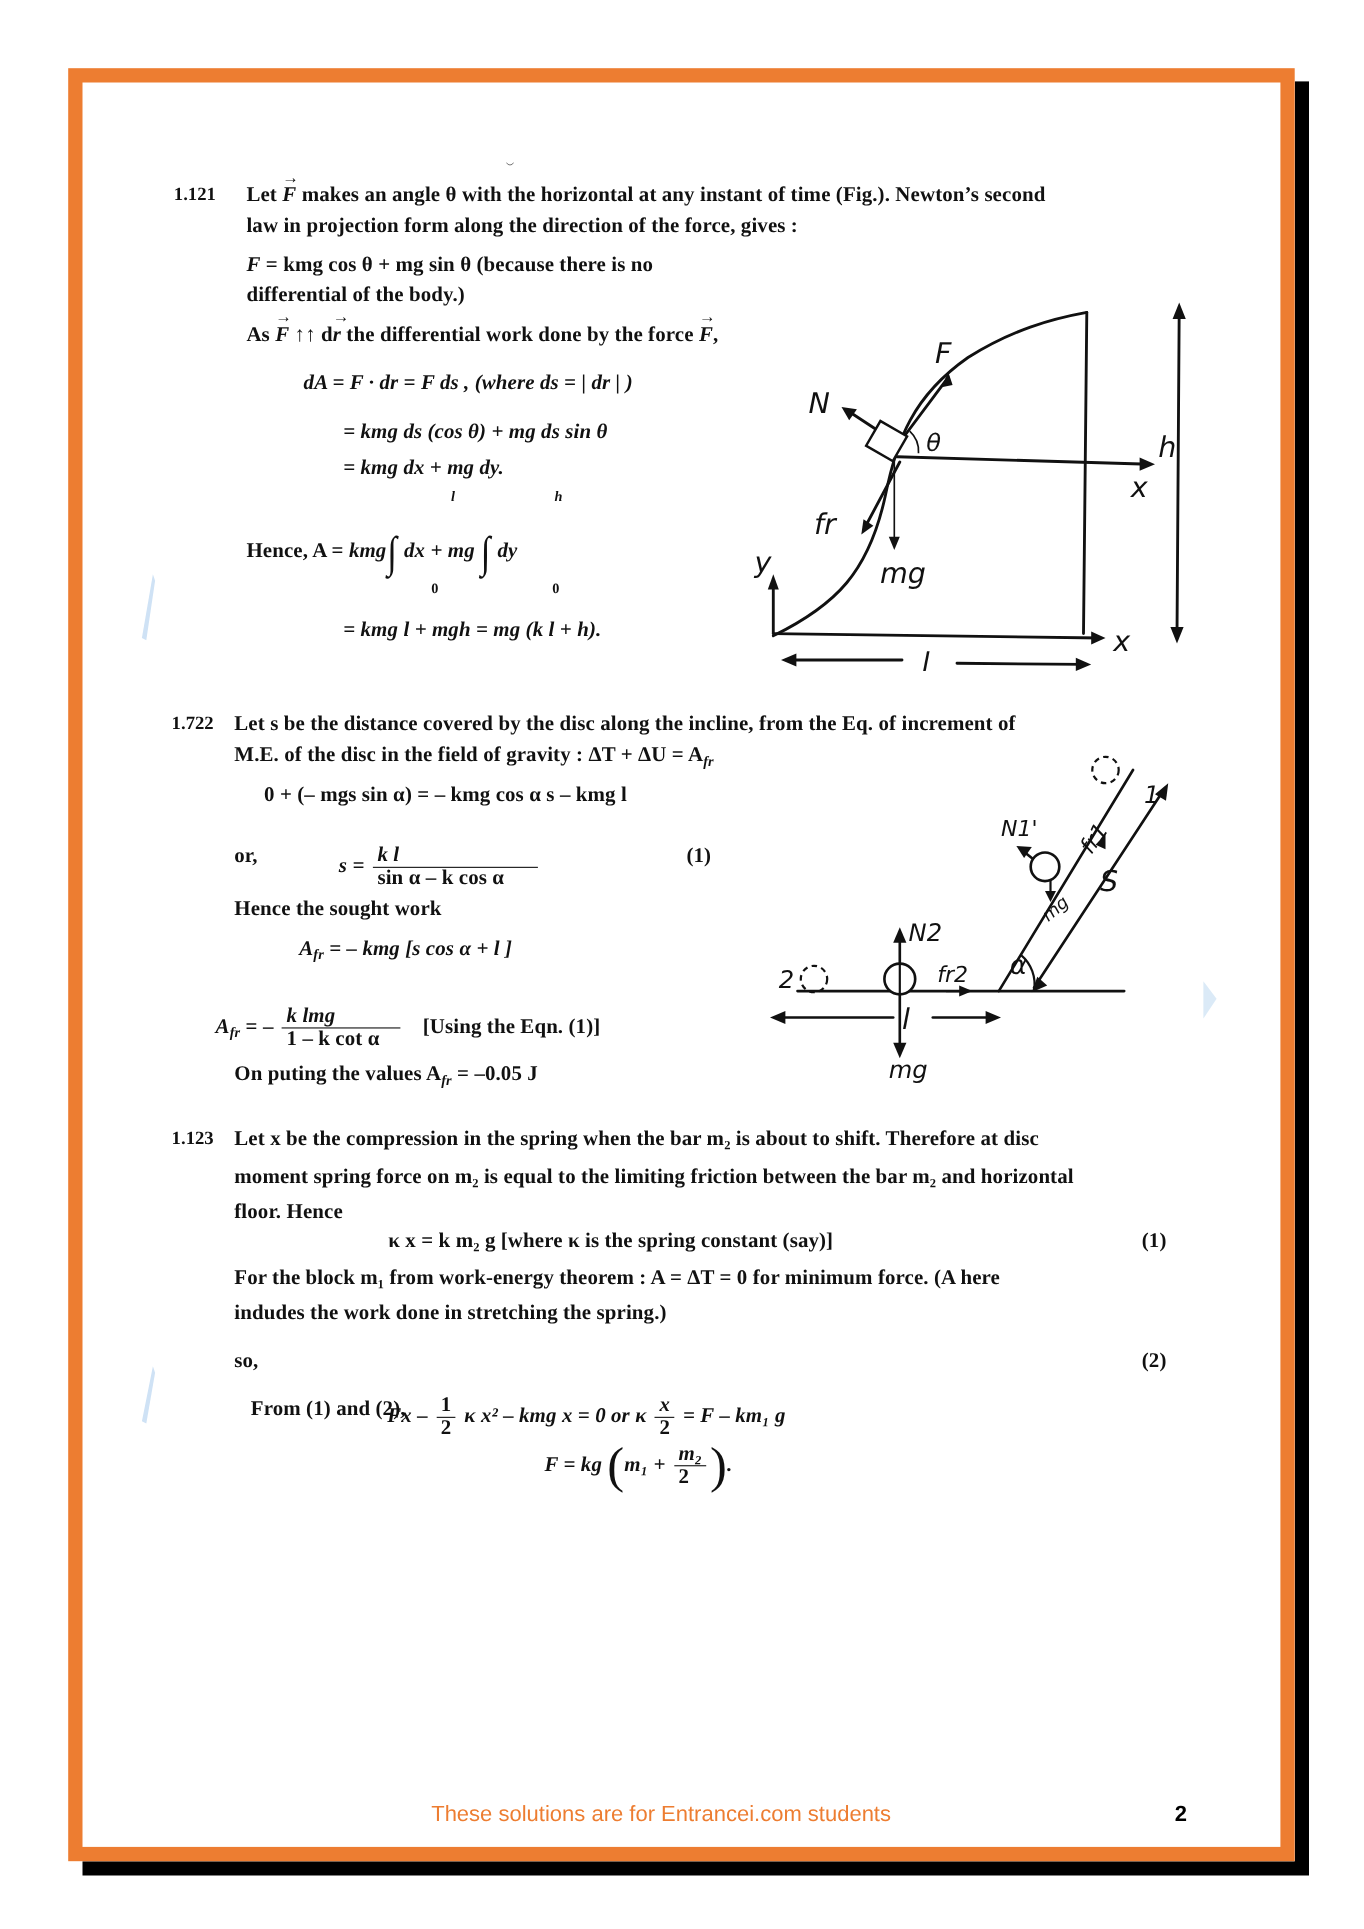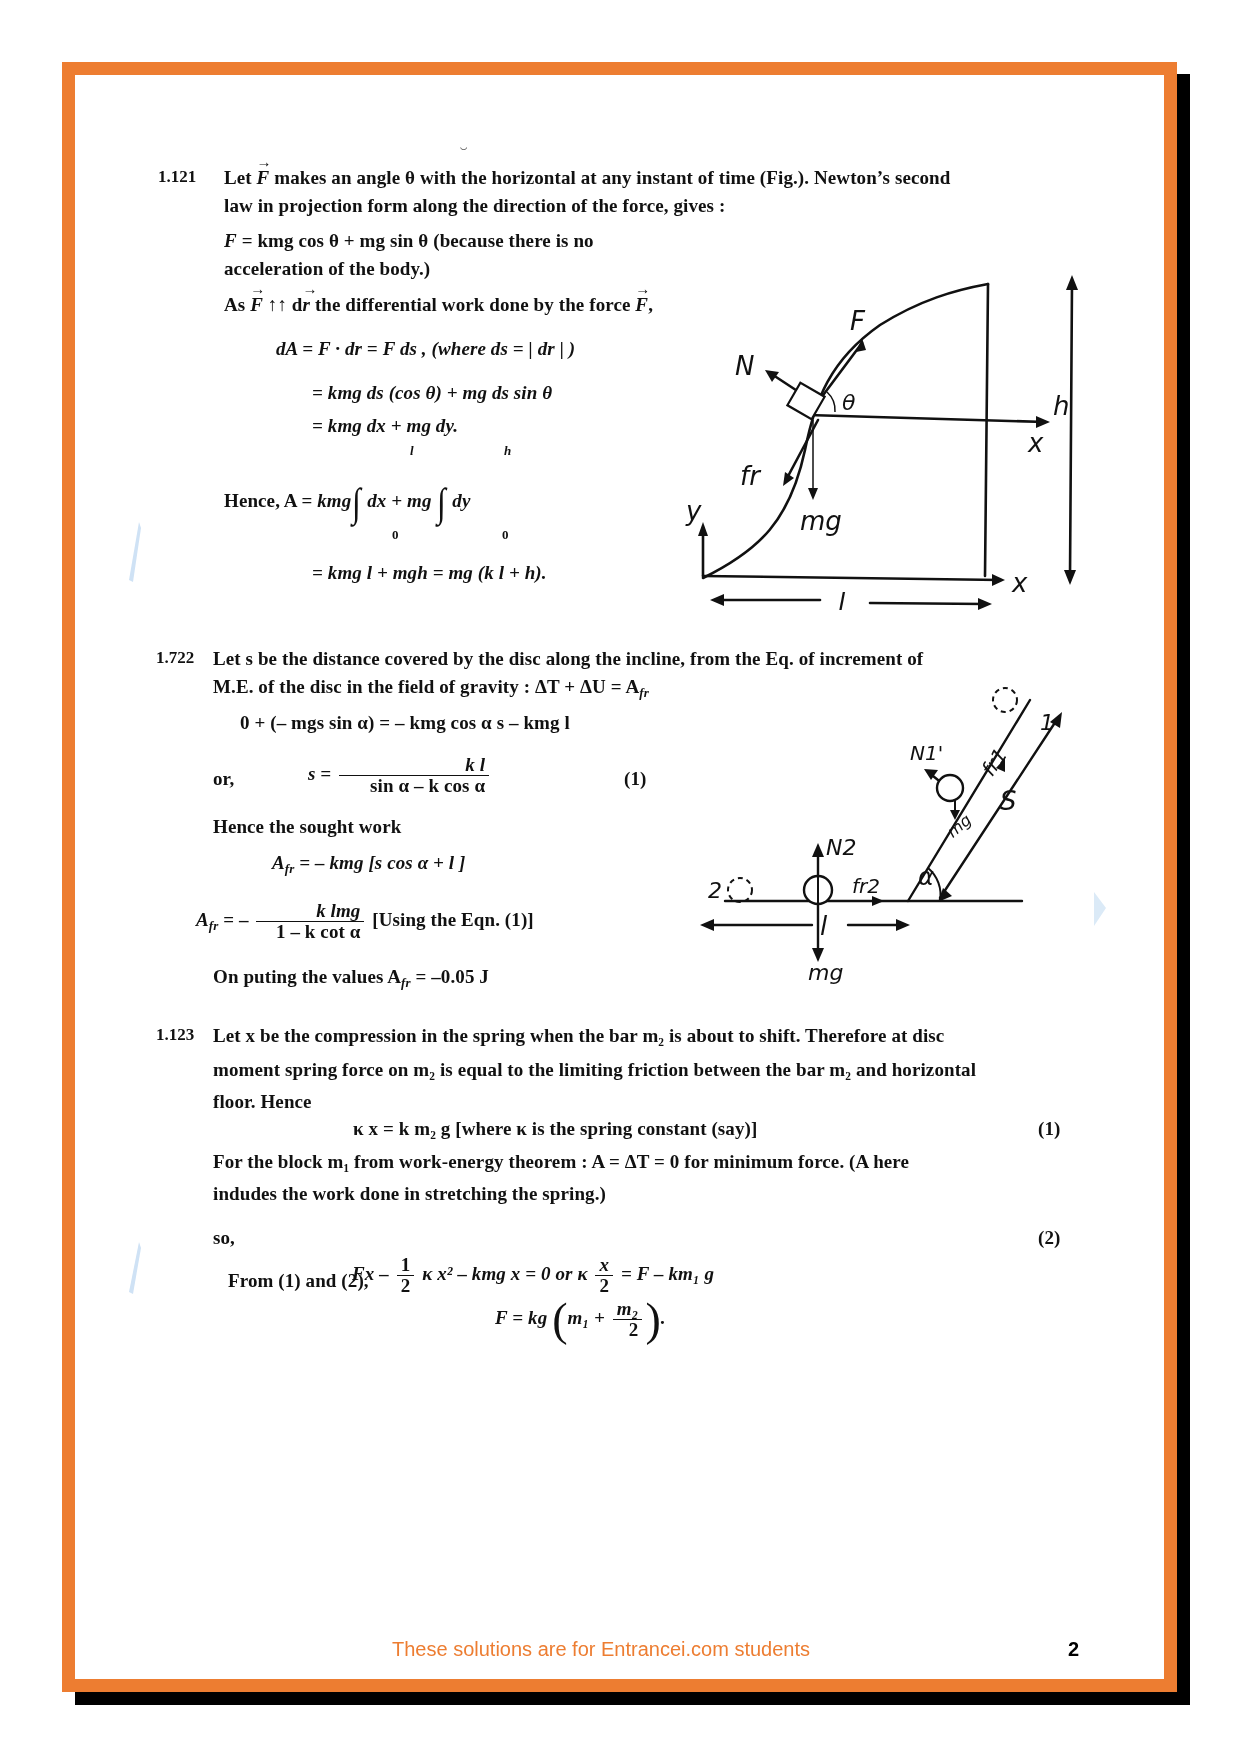--- a/index.html
+++ b/index.html
@@ -4,21 +4,21 @@
 <style>
   html, body { margin:0; padding:0; }
   body { width:1240px; height:1754px; position:relative; background:#ffffff; overflow:hidden;
          font-family:"Liberation Serif", "DejaVu Serif", serif; color:#111; }
   .shadow-r { position:absolute; left:1177px; top:74px; width:13px; height:1630px; background:#000; }
   .shadow-b { position:absolute; left:75px; top:1692px; width:1115px; height:13px; background:#000; }
   .frame { position:absolute; left:62px; top:62px; width:1089px; height:1604px; border:13px solid #ed7d31; background:#fff; }
   .t { position:absolute; font-size:19px; line-height:22px; white-space:nowrap; font-weight:bold; letter-spacing:0.1px; }
   .num { position:absolute; font-size:17px; font-weight:bold; }
   i, .it { font-style:italic; }
-  .frac { display:inline-block; vertical-align:middle; text-align:right; margin:3px 3px;font-family:Liberation Serif, serif; }
+  .frac { display:inline-block; vertical-align:middle; text-align:left; margin:16px 3px;font-family:Liberation Serif, serif; }
   .frac .n { display:block; border-bottom:1.5px solid #111; padding:0 4px; line-height:20px; }
   .frac .d { display:block; line-height:20px; padding:0 4px; }
   .sub { font-size:13px; vertical-align:-4px; }
   .vec { position:relative; display:inline-block; }
   .vec::before { content:"\2192"; position:absolute; top:-16px; left:0; font-size:15px; font-style:normal; }
   .intg { font-size:40px; font-weight:normal; vertical-align:middle; display:inline-block; transform:scaleX(0.8); }
   .lim { position:absolute; font-size:13px; font-style:italic; font-weight:bold; }
   .footer { position:absolute; left:392px; top:1638px; font-family:"Liberation Sans", "DejaVu Sans", sans-serif;
             font-size:20px; color:#ed7d31; }
   .pagenum { position:absolute; left:1068px; top:1638px; font-family:"Liberation Sans", "DejaVu Sans", sans-serif; font-size:20px; color:#000; font-weight:bold;}
@@ -42,21 +42,21 @@
 </svg>
 <svg class="mark" style="left:1090px;top:890px" width="20" height="40">
   <path d="M4 2 L16 18 L4 36 Z" fill="#dbeaf7"></path>
 </svg>
 
 <section>
   <div class="num" style="left:158px;top:167px">1.121</div>
   <div class="t" style="left:224px;top:167px"><span>Let </span><i class="vec">F</i><span> makes an angle θ with the horizontal at any instant of time (Fig.). Newton’s second</span></div>
   <div class="t" style="left:224px;top:195px">law in projection form along the direction of the force, gives :</div>
   <div class="t" style="left:224px;top:230px"><i>F</i><span> = kmg cos θ + mg sin θ (because there is no</span></div>
-  <div class="t" style="left:224px;top:258px">acceleration of the body.)</div>
+  <div class="t" style="left:224px;top:258px">differential of the body.)</div>
   <div class="t" style="left:224px;top:294px"><span>As </span><i class="vec">F</i><span> ↑↑ d</span><i class="vec">r</i><span> the differential work done by the force </span><i class="vec">F</i><span>,</span></div>
   <div class="t it" style="left:276px;top:338px">dA = F · dr = F ds , (where ds = | dr | )</div>
   <div class="t it" style="left:312px;top:382px">= kmg ds (cos θ) + mg ds sin θ</div>
   <div class="t it" style="left:312px;top:415px">= kmg dx + mg dy.</div>
 
   <div class="lim" style="left:410px;top:443px">l</div>
   <div class="lim" style="left:504px;top:443px">h</div>
   <div class="t" style="left:224px;top:490px">
     <span>Hence, A =</span>
     <i>kmg</i><span class="intg">∫</span>
@@ -137,21 +137,21 @@
   <div class="t" style="left:308px;top:752px">
     <i>s =</i>
     <span class="frac" style="width:150px"><span class="n it">k l</span><span class="d">sin α – k cos α</span></span>
   </div>
   <div class="t" style="left:624px;top:768px">(1)</div>
   <div class="t" style="left:213px;top:816px">Hence the sought work</div>
   <div class="t it" style="left:272px;top:852px"><span>A</span><span class="sub">fr</span><span> = – kmg [s cos α + l ]</span></div>
   <div class="t" style="left:196px;top:898px">
     <i>A</i><i class="sub">fr</i><span> = –</span>
     <span class="frac" style="width:108px"><span class="n it">k lmg</span><span class="d">1 – k cot α</span></span>
-    <span style="margin-left:0">[Using the Eqn. (1)]</span>
+    <span style="margin-left:12px">[Using the Eqn. (1)]</span>
   </div>
   <div class="t" style="left:213px;top:966px"><span>On puting the values A</span><i class="sub">fr</i><span> = –0.05 J</span></div>
 
   <svg style="position:absolute;left:680px;top:680px" width="400" height="320" viewBox="680 680 400 320">
     <g stroke="#111" stroke-width="2.4" fill="none" stroke-linecap="round">
 
       <line x1="725" y1="901" x2="1022" y2="901"></line>
 
       <line x1="908" y1="901" x2="1030" y2="700"></line>
 

